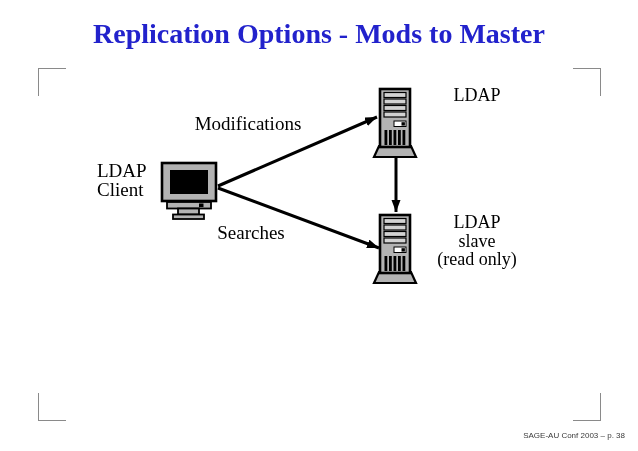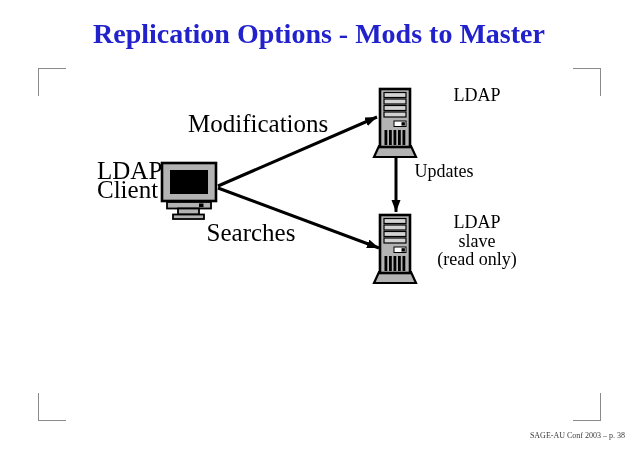--- a/index.html
+++ b/index.html
@@ -25,37 +25,37 @@
   }
   .crop-mark { position: absolute; width: 27px; height: 27px; }
   .crop-tl { left: 38px; top: 68px;  border-top: 1px solid #8a8a8a;  border-left: 1px solid #8a8a8a; }
   .crop-tr { left: 573px; top: 68px; border-top: 1px solid #8a8a8a;  border-right: 1px solid #8a8a8a; }
   .crop-bl { left: 38px; top: 393px; border-bottom: 1px solid #8a8a8a; border-left: 1px solid #8a8a8a; }
   .crop-br { left: 573px; top: 393px; border-bottom: 1px solid #8a8a8a; border-right: 1px solid #8a8a8a; }
   .diagram-svg { position: absolute; left: 0; top: 0; }
   .dlabel {
     position: absolute;
     color: #000000;
-    font-size: 25px;
+    font-size: 19px;
     line-height: 19px;
     white-space: nowrap;
   }
   .center { text-align: center; }
   .small-lines { font-size: 18px; line-height: 18.5px; }
   .label-modifications { left: 188px; top: 114px; width: 120px; }
   .label-searches      { left: 191px; top: 223px; width: 120px; }
   .label-client        { left: 97px;  top: 161px; }
   .label-master        { left: 427px; top: 86px;  width: 100px; }
   .label-updates       { left: 394px; top: 162px; width: 100px; }
   .label-slave         { left: 427px; top: 213px; width: 100px; }
   .footer {
     position: absolute;
     right: 13px;
     top: 431px;
-    font-family: Liberation Serif, serif;
+    font-family: Liberation Sans, sans-serif;
     font-size: 8px;
     color: #3a3a3a;
   }
 </style>
 </head>
 <body>
 
 <div class="slide">
 
   <div class="title">Replication Options - Mods to Master</div>
@@ -116,21 +116,20 @@
   <div class="dlabel label-client">
     <div>LDAP</div>
     <div>Client</div>
   </div>
 
   <div class="dlabel center small-lines label-master">
     <div>LDAP</div>
   </div>
 
   <div class="dlabel center small-lines label-updates">
-    <div>Updates</div>
   </div>
 
   <div class="dlabel center small-lines label-slave">
     <div>LDAP</div>
     <div>slave</div>
     <div>(read only)</div>
   </div>
 
   <div class="footer">SAGE-AU Conf 2003 – p. 38</div>
 

